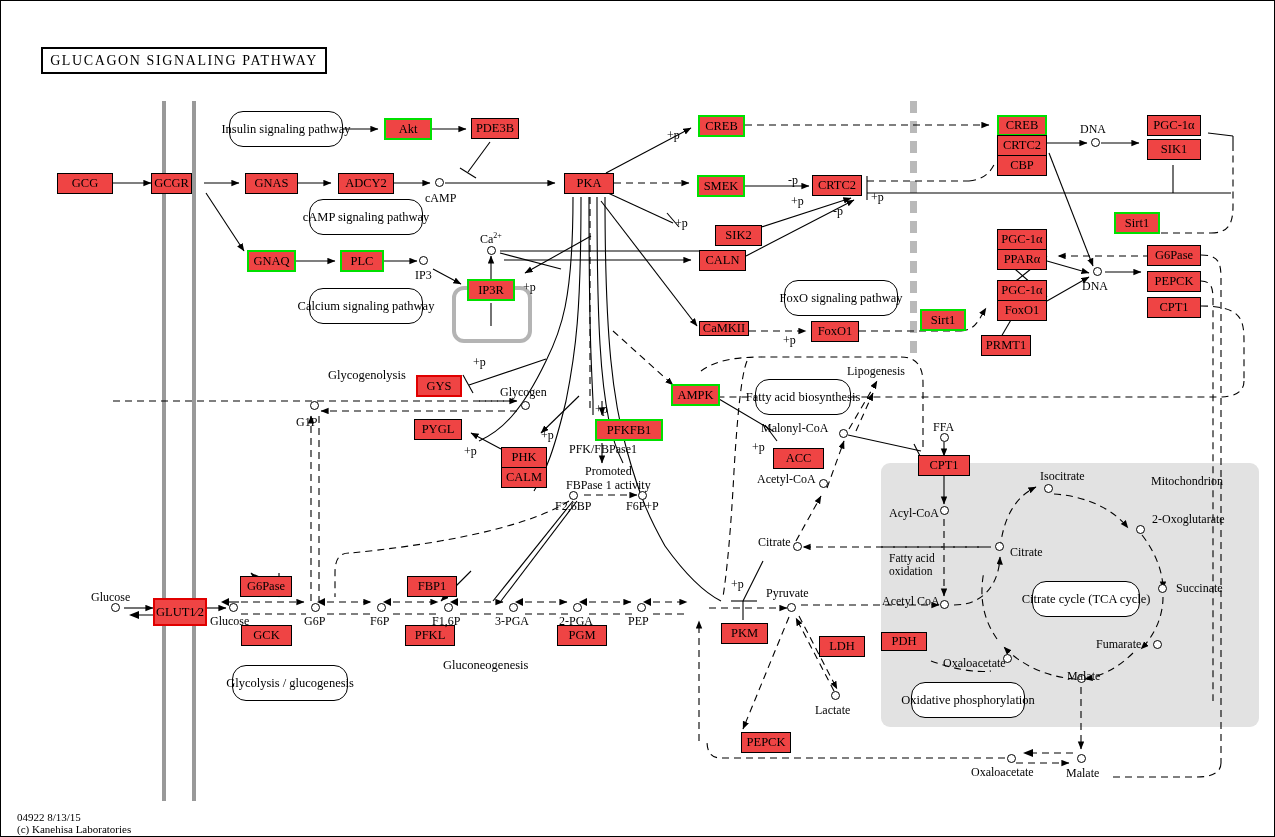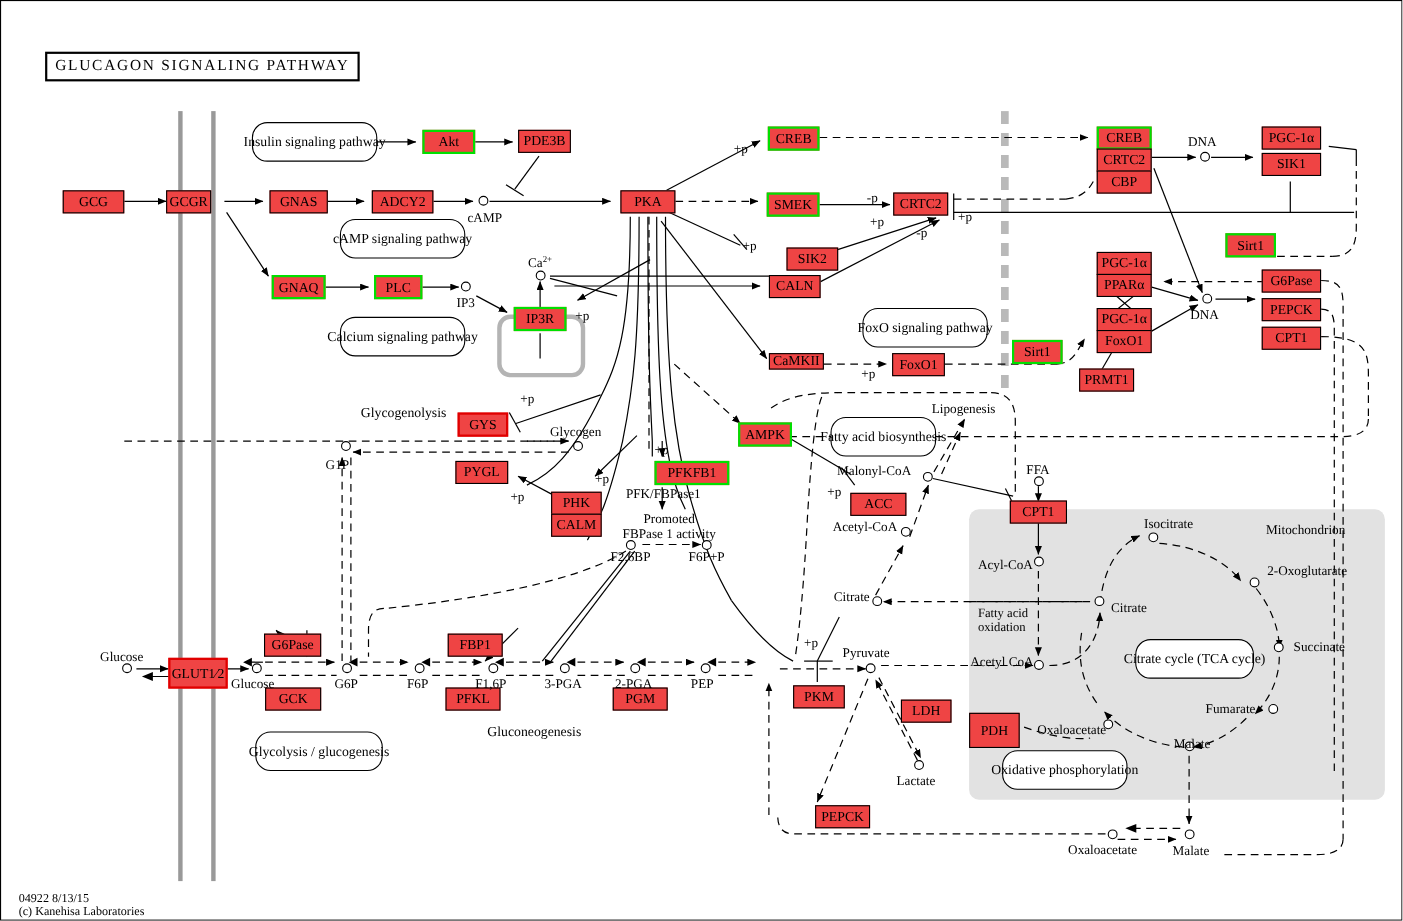--- a/index.html
+++ b/index.html
@@ -352,21 +352,21 @@
   <div class="node" style="left:772px;top:447px;width:51px;height:21px;">ACC</div>
   <div class="node" style="left:917px;top:454px;width:52px;height:21px;">CPT1</div>
   <div class="node" style="left:239px;top:575px;width:52px;height:21px;">G6Pase</div>
   <div class="node" style="left:240px;top:624px;width:51px;height:21px;">GCK</div>
   <div class="node red" style="left:152px;top:597px;width:54px;height:28px;">GLUT1⁄2</div>
   <div class="node" style="left:406px;top:575px;width:50px;height:21px;">FBP1</div>
   <div class="node" style="left:404px;top:624px;width:50px;height:21px;">PFKL</div>
   <div class="node" style="left:556px;top:624px;width:50px;height:21px;">PGM</div>
   <div class="node" style="left:720px;top:622px;width:47px;height:21px;">PKM</div>
   <div class="node" style="left:818px;top:635px;width:46px;height:21px;">LDH</div>
-  <div class="node" style="left:880px;top:647px;width:46px;height:32px;">PDH</div>
+  <div class="node" style="left:880px;top:631px;width:46px;height:19px;">PDH</div>
   <div class="node" style="left:740px;top:731px;width:50px;height:21px;">PEPCK</div>
 
   <div class="cpd" style="left:434px;top:177px;"></div>
   <div class="cpd" style="left:418px;top:255px;"></div>
   <div class="cpd" style="left:486px;top:245px;"></div>
   <div class="cpd" style="left:1090px;top:137px;"></div>
   <div class="cpd" style="left:1092px;top:266px;"></div>
   <div class="cpd" style="left:520px;top:400px;"></div>
   <div class="cpd" style="left:309px;top:400px;"></div>
   <div class="cpd" style="left:568px;top:490px;"></div>

